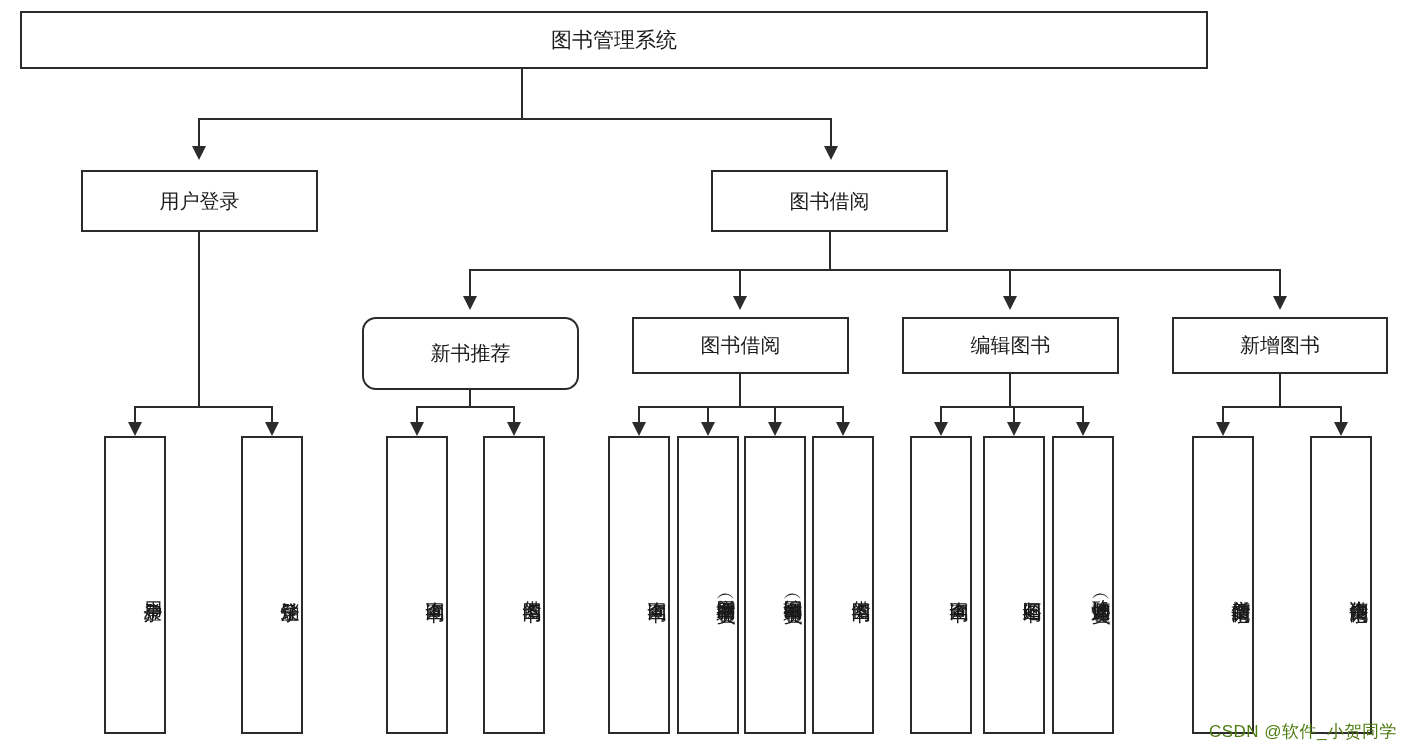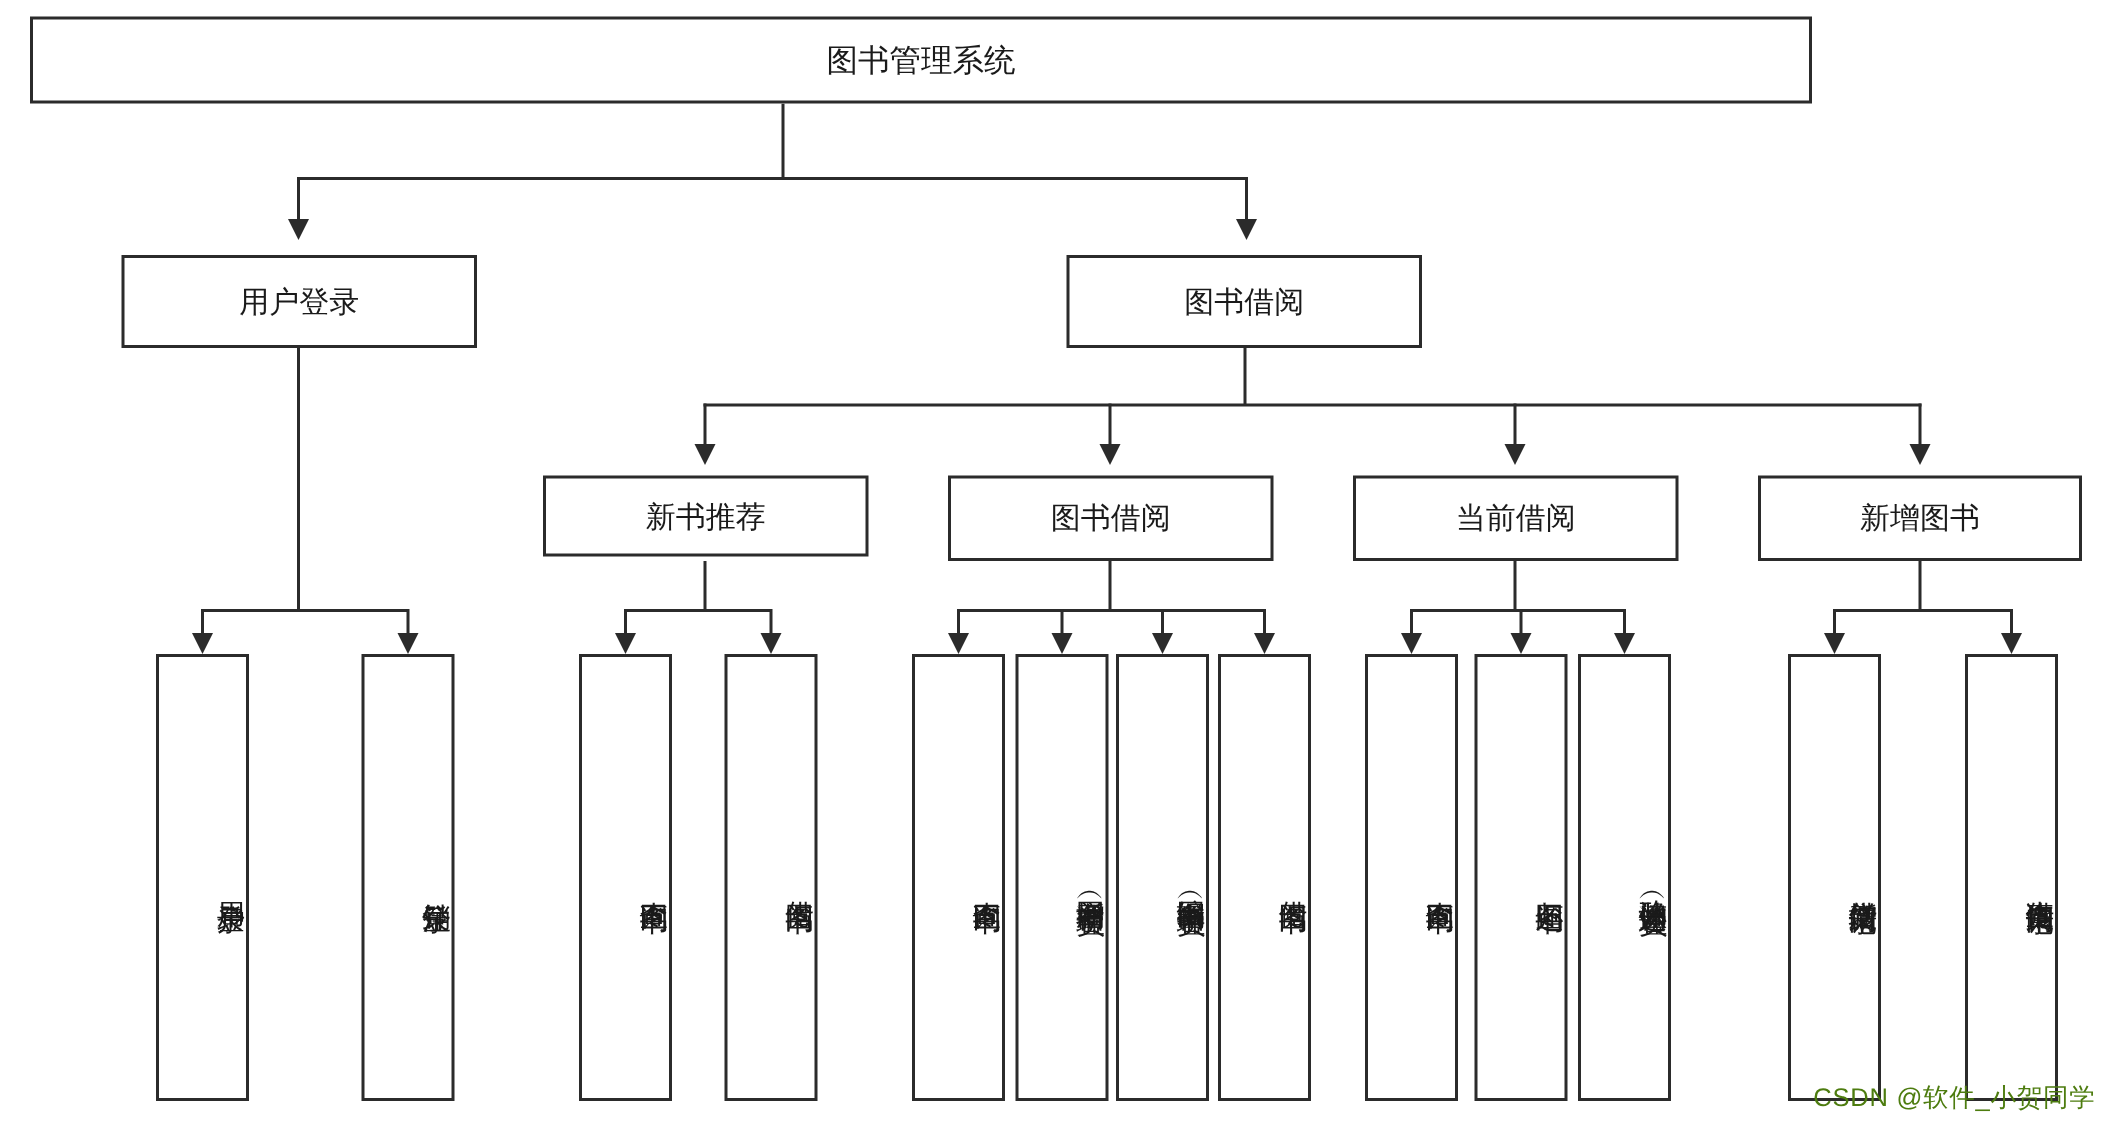--- a/index.html
+++ b/index.html
@@ -137,28 +137,28 @@
     <span>图书管理系统</span>
   </div>
 
   <div class="node lvl2" style="left:81px; top:170px; width:237px; height:62px;">
     <span>用户登录</span>
   </div>
   <div class="node lvl2" style="left:711px; top:170px; width:237px; height:62px;">
     <span>图书借阅</span>
   </div>
 
-  <div class="node lvl3" style="left:362px; top:317px; width:217px; height:54px;">
+  <div class="node lvl3" style="left:362px; top:317px; width:217px; height:73px;border-radius:14px;">
     <span>新书推荐</span>
   </div>
   <div class="node lvl3" style="left:632px; top:317px; width:217px; height:57px;">
     <span>图书借阅</span>
   </div>
   <div class="node lvl3" style="left:902px; top:317px; width:217px; height:57px;">
-    <span>当前借阅</span>
+    <span>编辑图书</span>
   </div>
   <div class="node lvl3" style="left:1172px; top:317px; width:216px; height:57px;">
     <span>新增图书</span>
   </div>
 
   <div class="node leaf" style="left:104px; top:436px; width:62px; height:298px;">
     <span class="vtext">用户登录</span>
   </div>
   <div class="node leaf" style="left:241px; top:436px; width:62px; height:298px;">
     <span class="vtext">注销登录</span>

